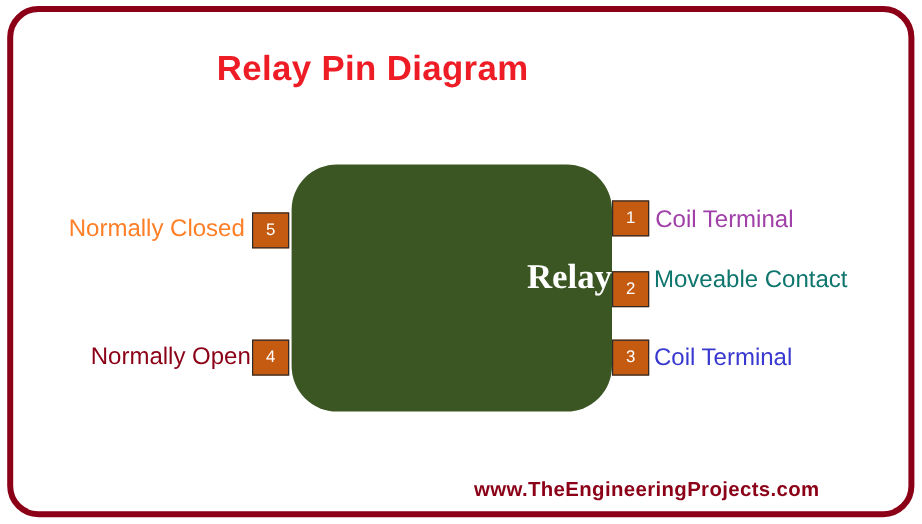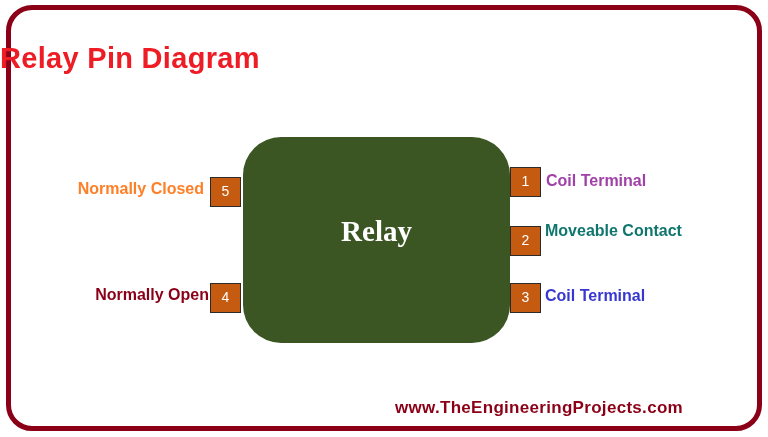--- a/index.html
+++ b/index.html
@@ -1,22 +1,22 @@
 <!DOCTYPE html>
 <html><head>
 <meta charset="utf-8">
 <style>
   html, body { margin:0; padding:0; background:#ffffff; }
   body { width:768px; height:437px; position:relative; overflow:hidden; font-family:"Liberation Sans", sans-serif; }
   .frame { position:absolute; left:6px; top:5px; width:746px; height:416px; border:5px solid #8b0017; border-radius:26px; background:#fff; }
-  .title { position:absolute; left:0; width:621px; top:42px; font-weight:bold; font-size:29px; color:#ee1c25; letter-spacing:0.3px; }
+  .title { position:absolute; left:0; width:621px; top:42px; text-align:center; font-weight:bold; font-size:29px; color:#ee1c25; letter-spacing:0.3px; }
   .relay { position:absolute; left:243px; top:137px; width:267px; height:206px; background:#3b5623; border-radius:38px; }
-  .relay-label { position:absolute; left:0; width:100%; top:78px; text-align:center; font-family:"Liberation Serif", serif; font-weight:bold; font-size:29px; color:#ffffff; }
+  .relay-label { position:absolute; left:0; width:100%; top:78px; text-align:right; font-family:"Liberation Serif", serif; font-weight:bold; font-size:29px; color:#ffffff; }
   .pin { position:absolute; width:31px; height:30px; background:#c55a11; border:1.5px solid #2b2b2b; box-sizing:border-box; color:#fff; font-size:14px; text-align:center; line-height:27px; }
-  .lbl { position:absolute; font-weight:bold; font-size:16px; white-space:nowrap; }
+  .lbl { position:absolute; font-weight:normal; font-size:20px; white-space:nowrap; }
   .footer { position:absolute; left:395px; top:398px; font-weight:bold; font-size:17px; color:#8b0017; letter-spacing:0.3px;text-align:right; }
 </style>
 </head>
 <body>
 
 <div class="frame"></div>
 
 <div class="title">Relay Pin Diagram</div>
 
 <div class="relay">

